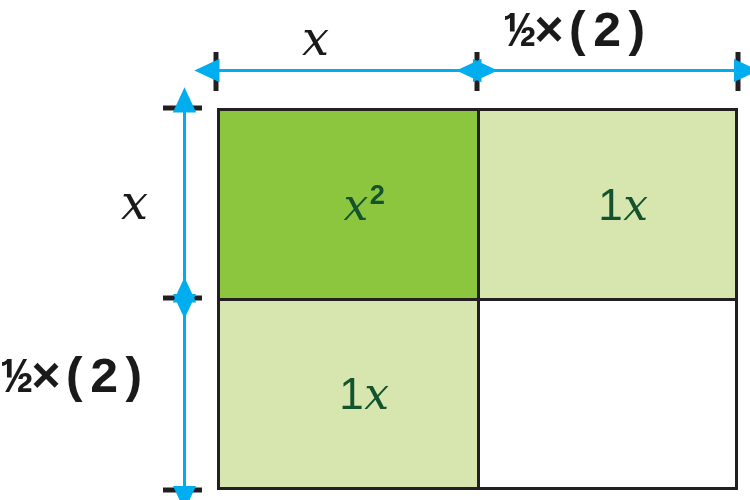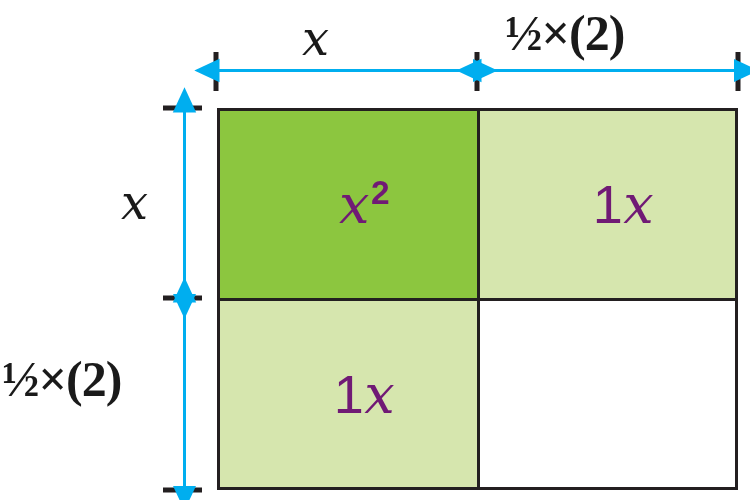--- a/index.html
+++ b/index.html
@@ -31,22 +31,22 @@
     display: flex;
     align-items: center;
     justify-content: center;
   }
   .cell-tl { left: 0;     top: 0;     width: 263px; height: 193px; }
   .cell-tr { left: 260px; top: 0;     width: 261px; height: 193px; }
   .cell-bl { left: 0;     top: 190px; width: 263px; height: 192px; }
   .cell-br { left: 260px; top: 190px; width: 261px; height: 192px; }
 
   .cell-label {
-    font-size: 54px;
-    color: #701a75;
+    font-size: 44px;
+    color: #14532d;
     line-height: 1;
     white-space: nowrap;
     letter-spacing: 0.5px;
     margin-left: 32px;
   }
   
   .mathvar {
     font-family: "DejaVu Serif", "Liberation Serif", serif;
     font-style: italic;
   }
@@ -71,21 +71,21 @@
     color: #1a1a1a;
     white-space: nowrap;
     line-height: 1;
   }
   .dim-label.var {
     font-family: "DejaVu Serif", "Liberation Serif", serif;
     font-style: italic;
     font-size: 48px;
   }
   .dim-label.expr {
-    font-family: Liberation Serif, serif;
+    font-family: Liberation Mono, monospace;
     font-weight: bold;
     font-size: 50px;
     letter-spacing: -1px;
   }
 
   #label-top-left   { left: 302px; top: 14px; }
   #label-top-right  { left: 505px; top: 8px;  }
   #label-left-upper { left: 121px; top: 178px; }
   #label-left-lower { left: 2px;   top: 354px; }
 

